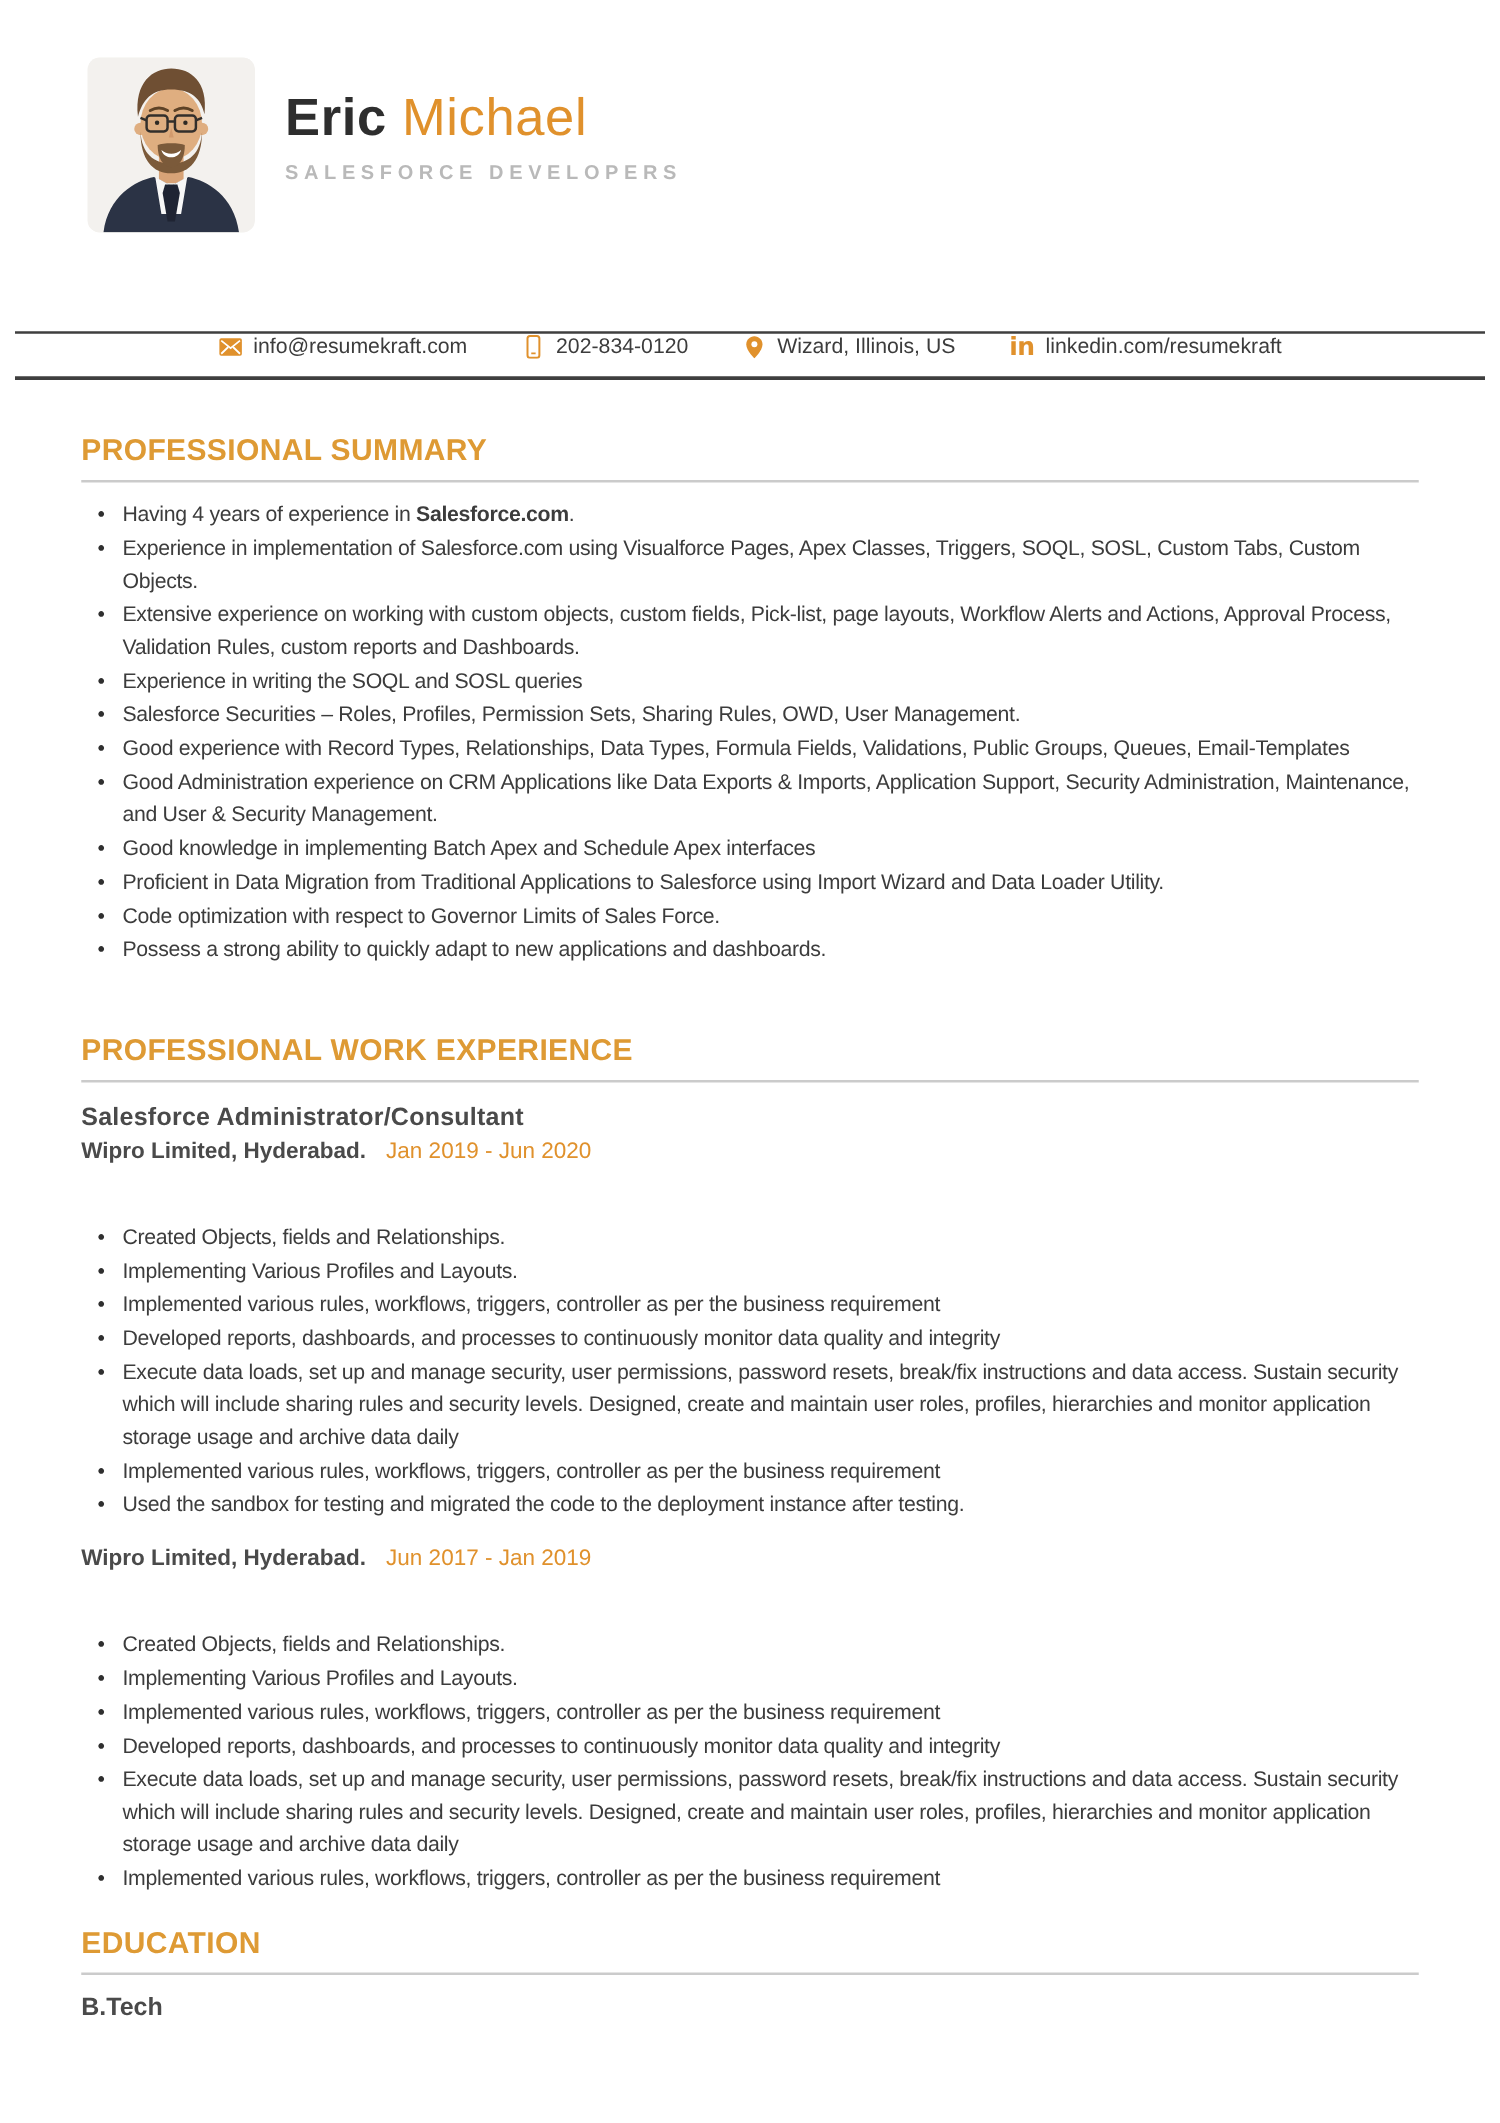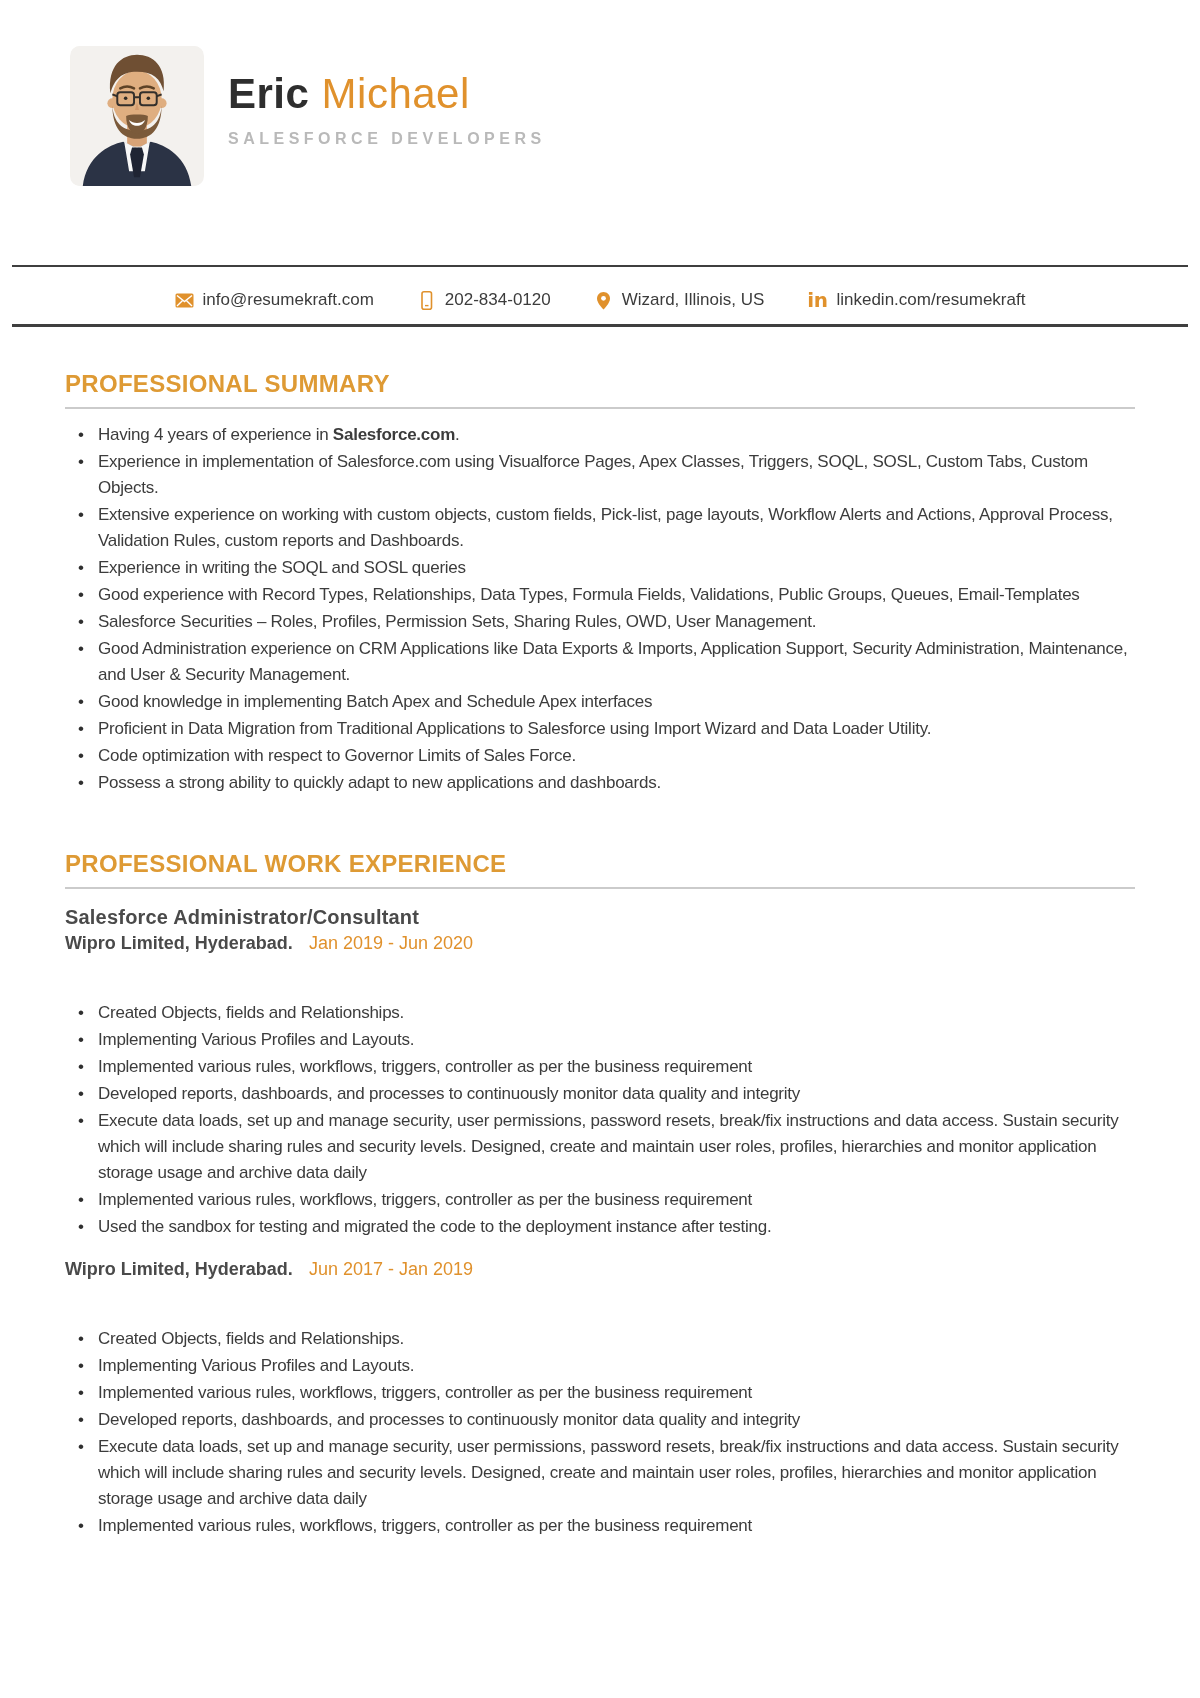--- a/index.html
+++ b/index.html
@@ -16,21 +16,21 @@
   .header{position:relative;height:265px;}
   .photo{position:absolute;left:70px;top:46px;width:134px;height:140px;border-radius:10px;overflow:hidden;background:#f3f1ee;}
   .photo svg{display:block;width:100%;height:100%;}
   .name-block{position:absolute;left:228px;top:70px;}
   h1{margin:0;font-size:42px;line-height:48px;font-weight:700;color:var(--name-dark,#2E2E2E);letter-spacing:.5px;}
   h1 .ln{color:var(--accent,#E0912C);font-weight:500;}
   .subtitle{margin-top:12px;font-size:16px;font-weight:700;letter-spacing:4.5px;color:var(--subtitle-gray,#B9B9B9);}
   .rule{height:2px;background:var(--rule-dark,#3F3F3F);margin:0 12px;}
   .rule-thick{height:3px;}
   
-  .contact{display:flex;justify-content:center;align-items:center;gap:43px;padding:23px 0 14px;font-size:17px;color:var(--text,#3C3C3C);}
+  .contact{display:flex;justify-content:center;align-items:center;gap:43px;padding:0 0 14px;font-size:17px;color:var(--text,#3C3C3C);}
   .citem{display:flex;align-items:center;gap:9px;}
   .cicon{width:19px;height:19px;display:block;color:var(--accent,#E0912C);flex:none;}
   .liglyph{color:var(--accent,#E0912C);font-weight:800;font-size:20px;line-height:19px;letter-spacing:-.5px;font-family:"DejaVu Sans",sans-serif;}
   
   main{padding:0 65px;}
   .section{margin-top:44px;}
   h2{margin:0;font-size:24px;line-height:26px;font-weight:700;color:var(--heading,#DE9A34);letter-spacing:.3px;
      border-bottom:2px solid var(--underline-gray,#CBCBCB);padding-bottom:10px;}
   ul.bullets{margin:13px 0 0;padding:0 0 0 33px;list-style:none;}
   ul.bullets li{position:relative;font-size:17px;line-height:26px;letter-spacing:-.25px;margin-bottom:1px;color:var(--text,#3C3C3C);}
@@ -117,22 +117,22 @@
 <main>
 
   <section class="section">
     <h2>PROFESSIONAL SUMMARY</h2>
     <ul class="bullets">
 
     <li><span>Having 4 years of experience in </span><span class="bseg">Salesforce.com</span><span>.</span></li>
         <li><span>Experience in implementation of Salesforce.com using Visualforce Pages, Apex Classes, Triggers, SOQL, SOSL, Custom Tabs, Custom Objects.</span><span class="bseg"></span><span></span></li>
         <li><span>Extensive experience on working with custom objects, custom fields, Pick-list, page layouts, Workflow Alerts and Actions, Approval Process, Validation Rules, custom reports and Dashboards.</span><span class="bseg"></span><span></span></li>
         <li><span>Experience in writing the SOQL and SOSL queries</span><span class="bseg"></span><span></span></li>
+        <li><span>Salesforce Securities – Roles, Profiles, Permission Sets, Sharing Rules, OWD, User Management.</span><span class="bseg"></span><span></span></li>
         <li><span>Good experience with Record Types, Relationships, Data Types, Formula Fields, Validations, Public Groups, Queues, Email-Templates</span><span class="bseg"></span><span></span></li>
-        <li><span>Salesforce Securities – Roles, Profiles, Permission Sets, Sharing Rules, OWD, User Management.</span><span class="bseg"></span><span></span></li>
         <li><span>Good Administration experience on CRM Applications like Data Exports &amp; Imports, Application Support, Security Administration, Maintenance, and User &amp; Security Management.</span><span class="bseg"></span><span></span></li>
         <li><span>Good knowledge in implementing Batch Apex and Schedule Apex interfaces</span><span class="bseg"></span><span></span></li>
         <li><span>Proficient in Data Migration from Traditional Applications to Salesforce using Import Wizard and Data Loader Utility.</span><span class="bseg"></span><span></span></li>
         <li><span>Code optimization with respect to Governor Limits of Sales Force.</span><span class="bseg"></span><span></span></li>
         <li><span>Possess a strong ability to quickly adapt to new applications and dashboards.</span><span class="bseg"></span><span></span></li>
       </ul>
   </section>
 
   <section class="section section-exp">
     <h2>PROFESSIONAL WORK EXPERIENCE</h2>
@@ -164,14 +164,18 @@
             <li>Implementing Various Profiles and Layouts.</li>
             <li>Implemented various rules, workflows, triggers, controller as per the business requirement</li>
             <li>Developed reports, dashboards, and processes to continuously monitor data quality and integrity</li>
             <li>Execute data loads, set up and manage security, user permissions, password resets, break/fix instructions and data access. Sustain security which will include sharing rules and security levels. Designed, create and maintain user roles, profiles, hierarchies and monitor application storage usage and archive data daily</li>
             <li>Implemented various rules, workflows, triggers, controller as per the business requirement</li>
           </ul>
         </article>
       </div>
   </section>
 
+  <section class="section section-edu">
+    <h2>EDUCATION</h2>
+    <div class="degree">B.Tech</div>
+  </section>
 
 </main>
 
 </body></html>

